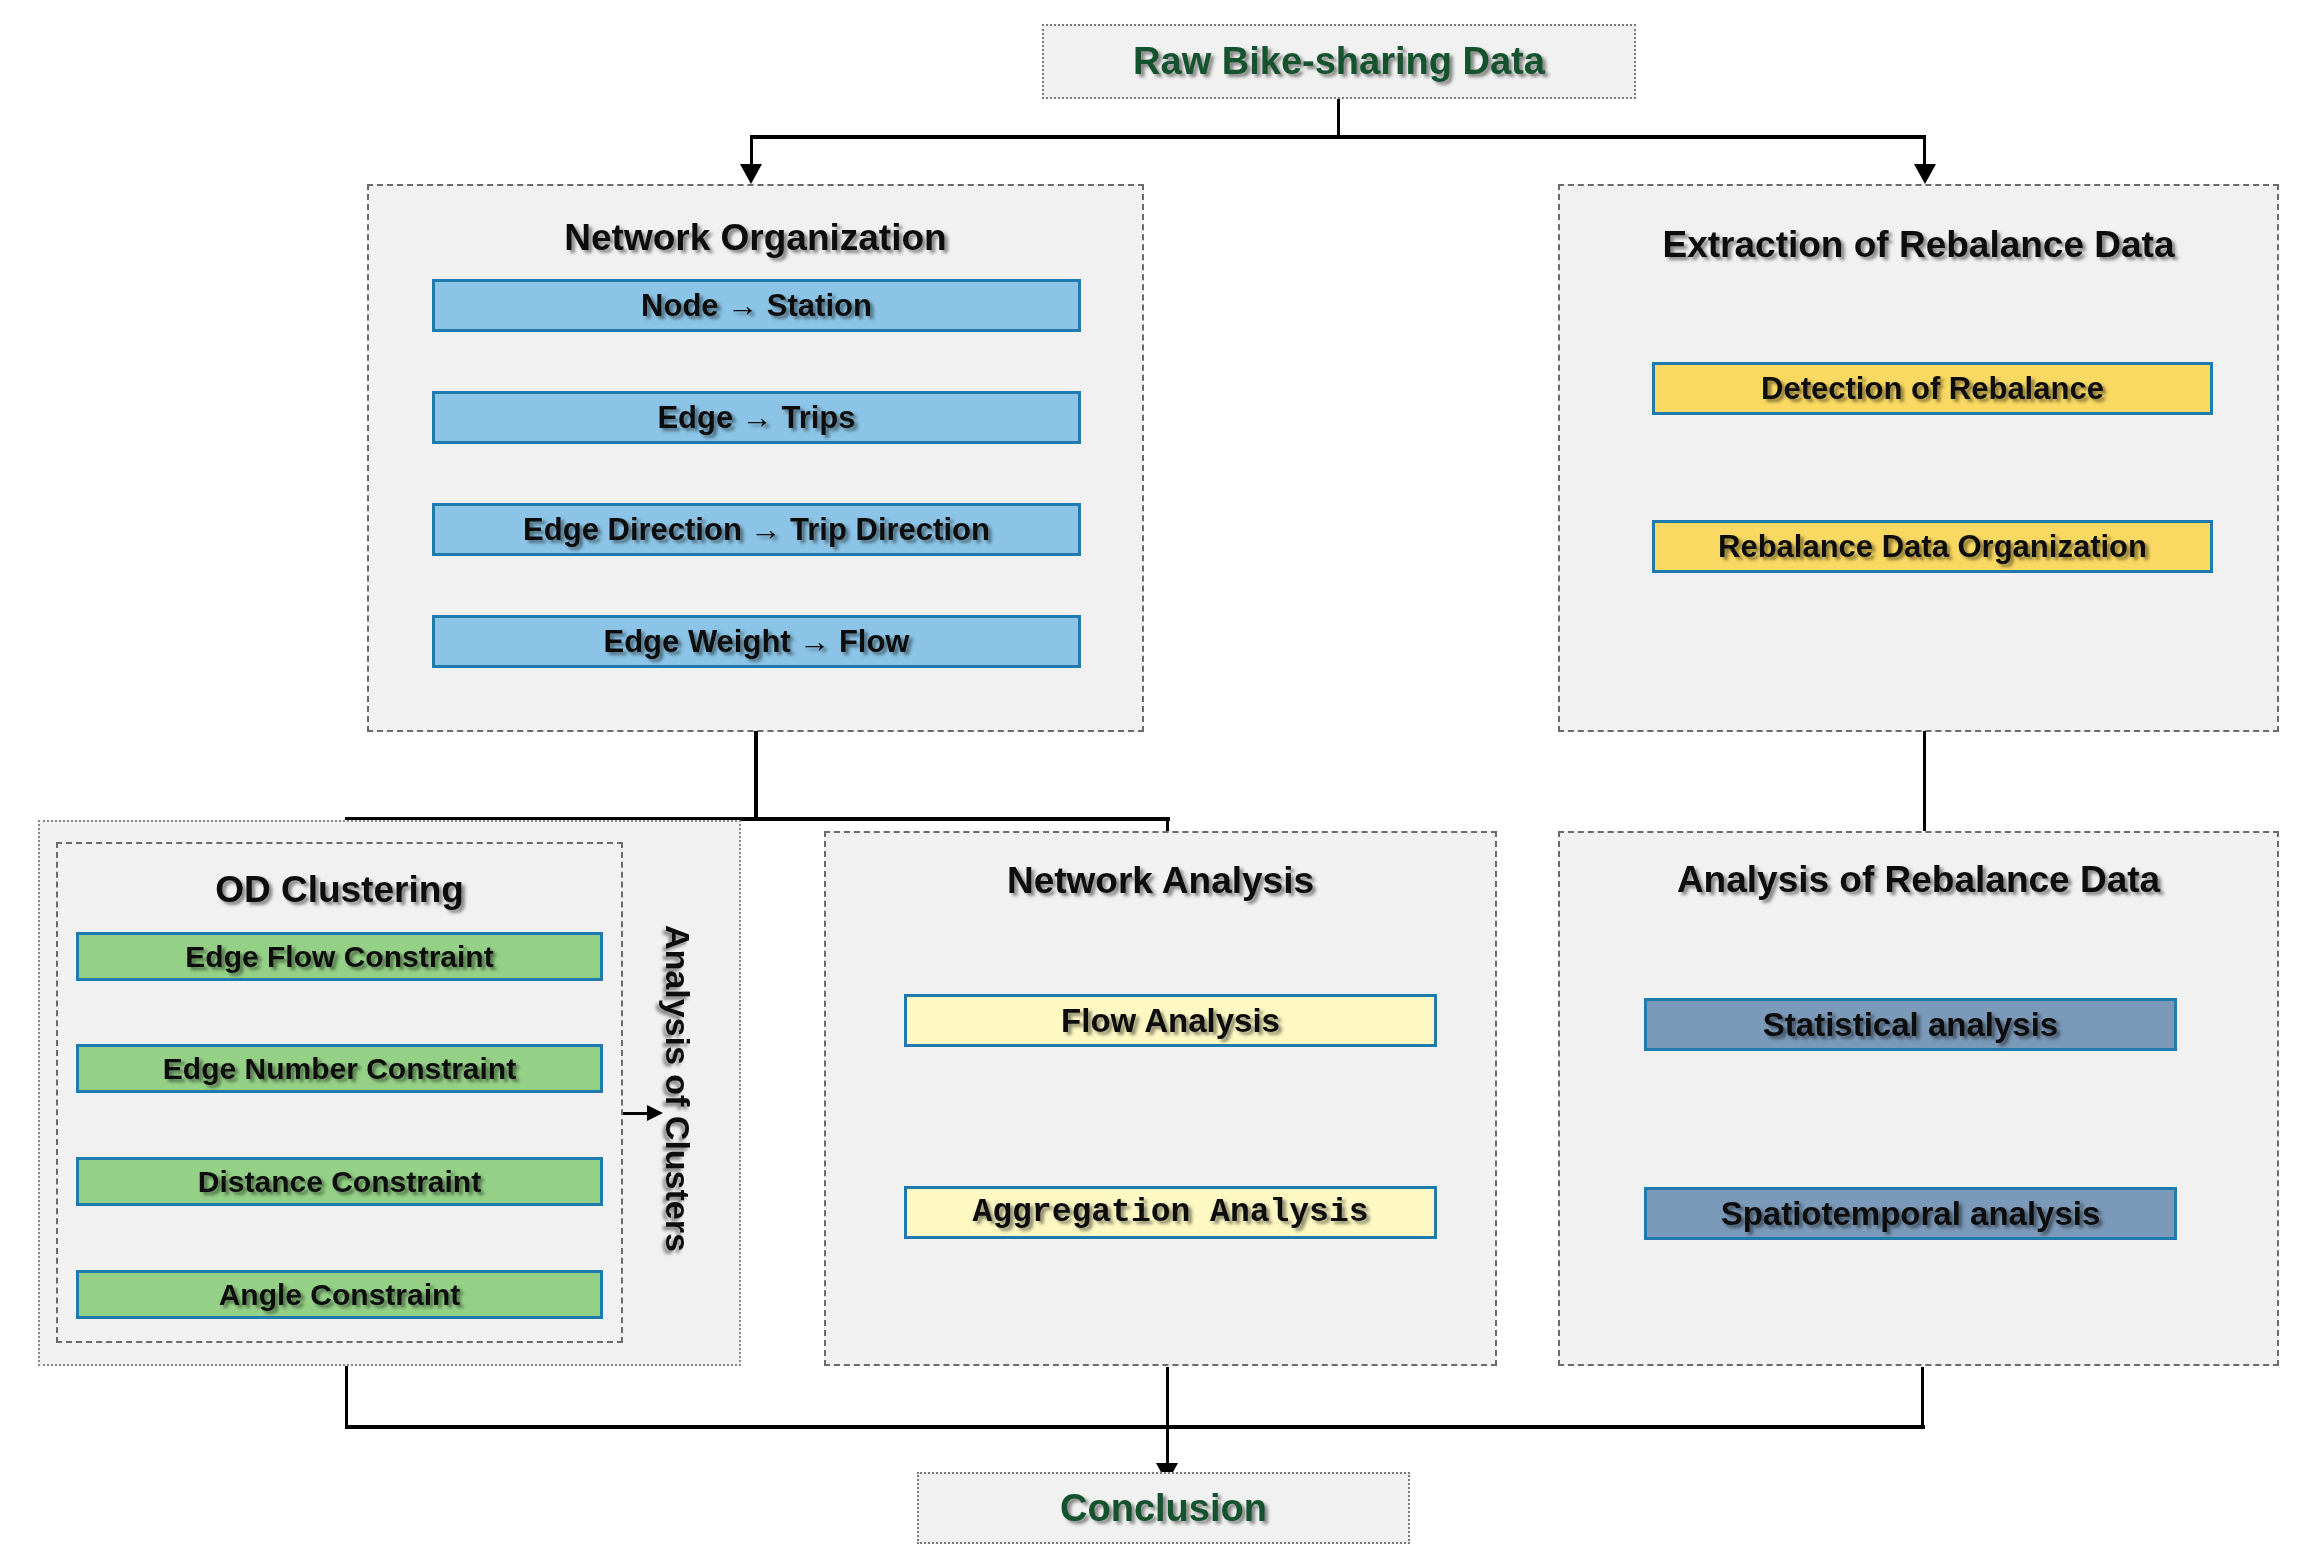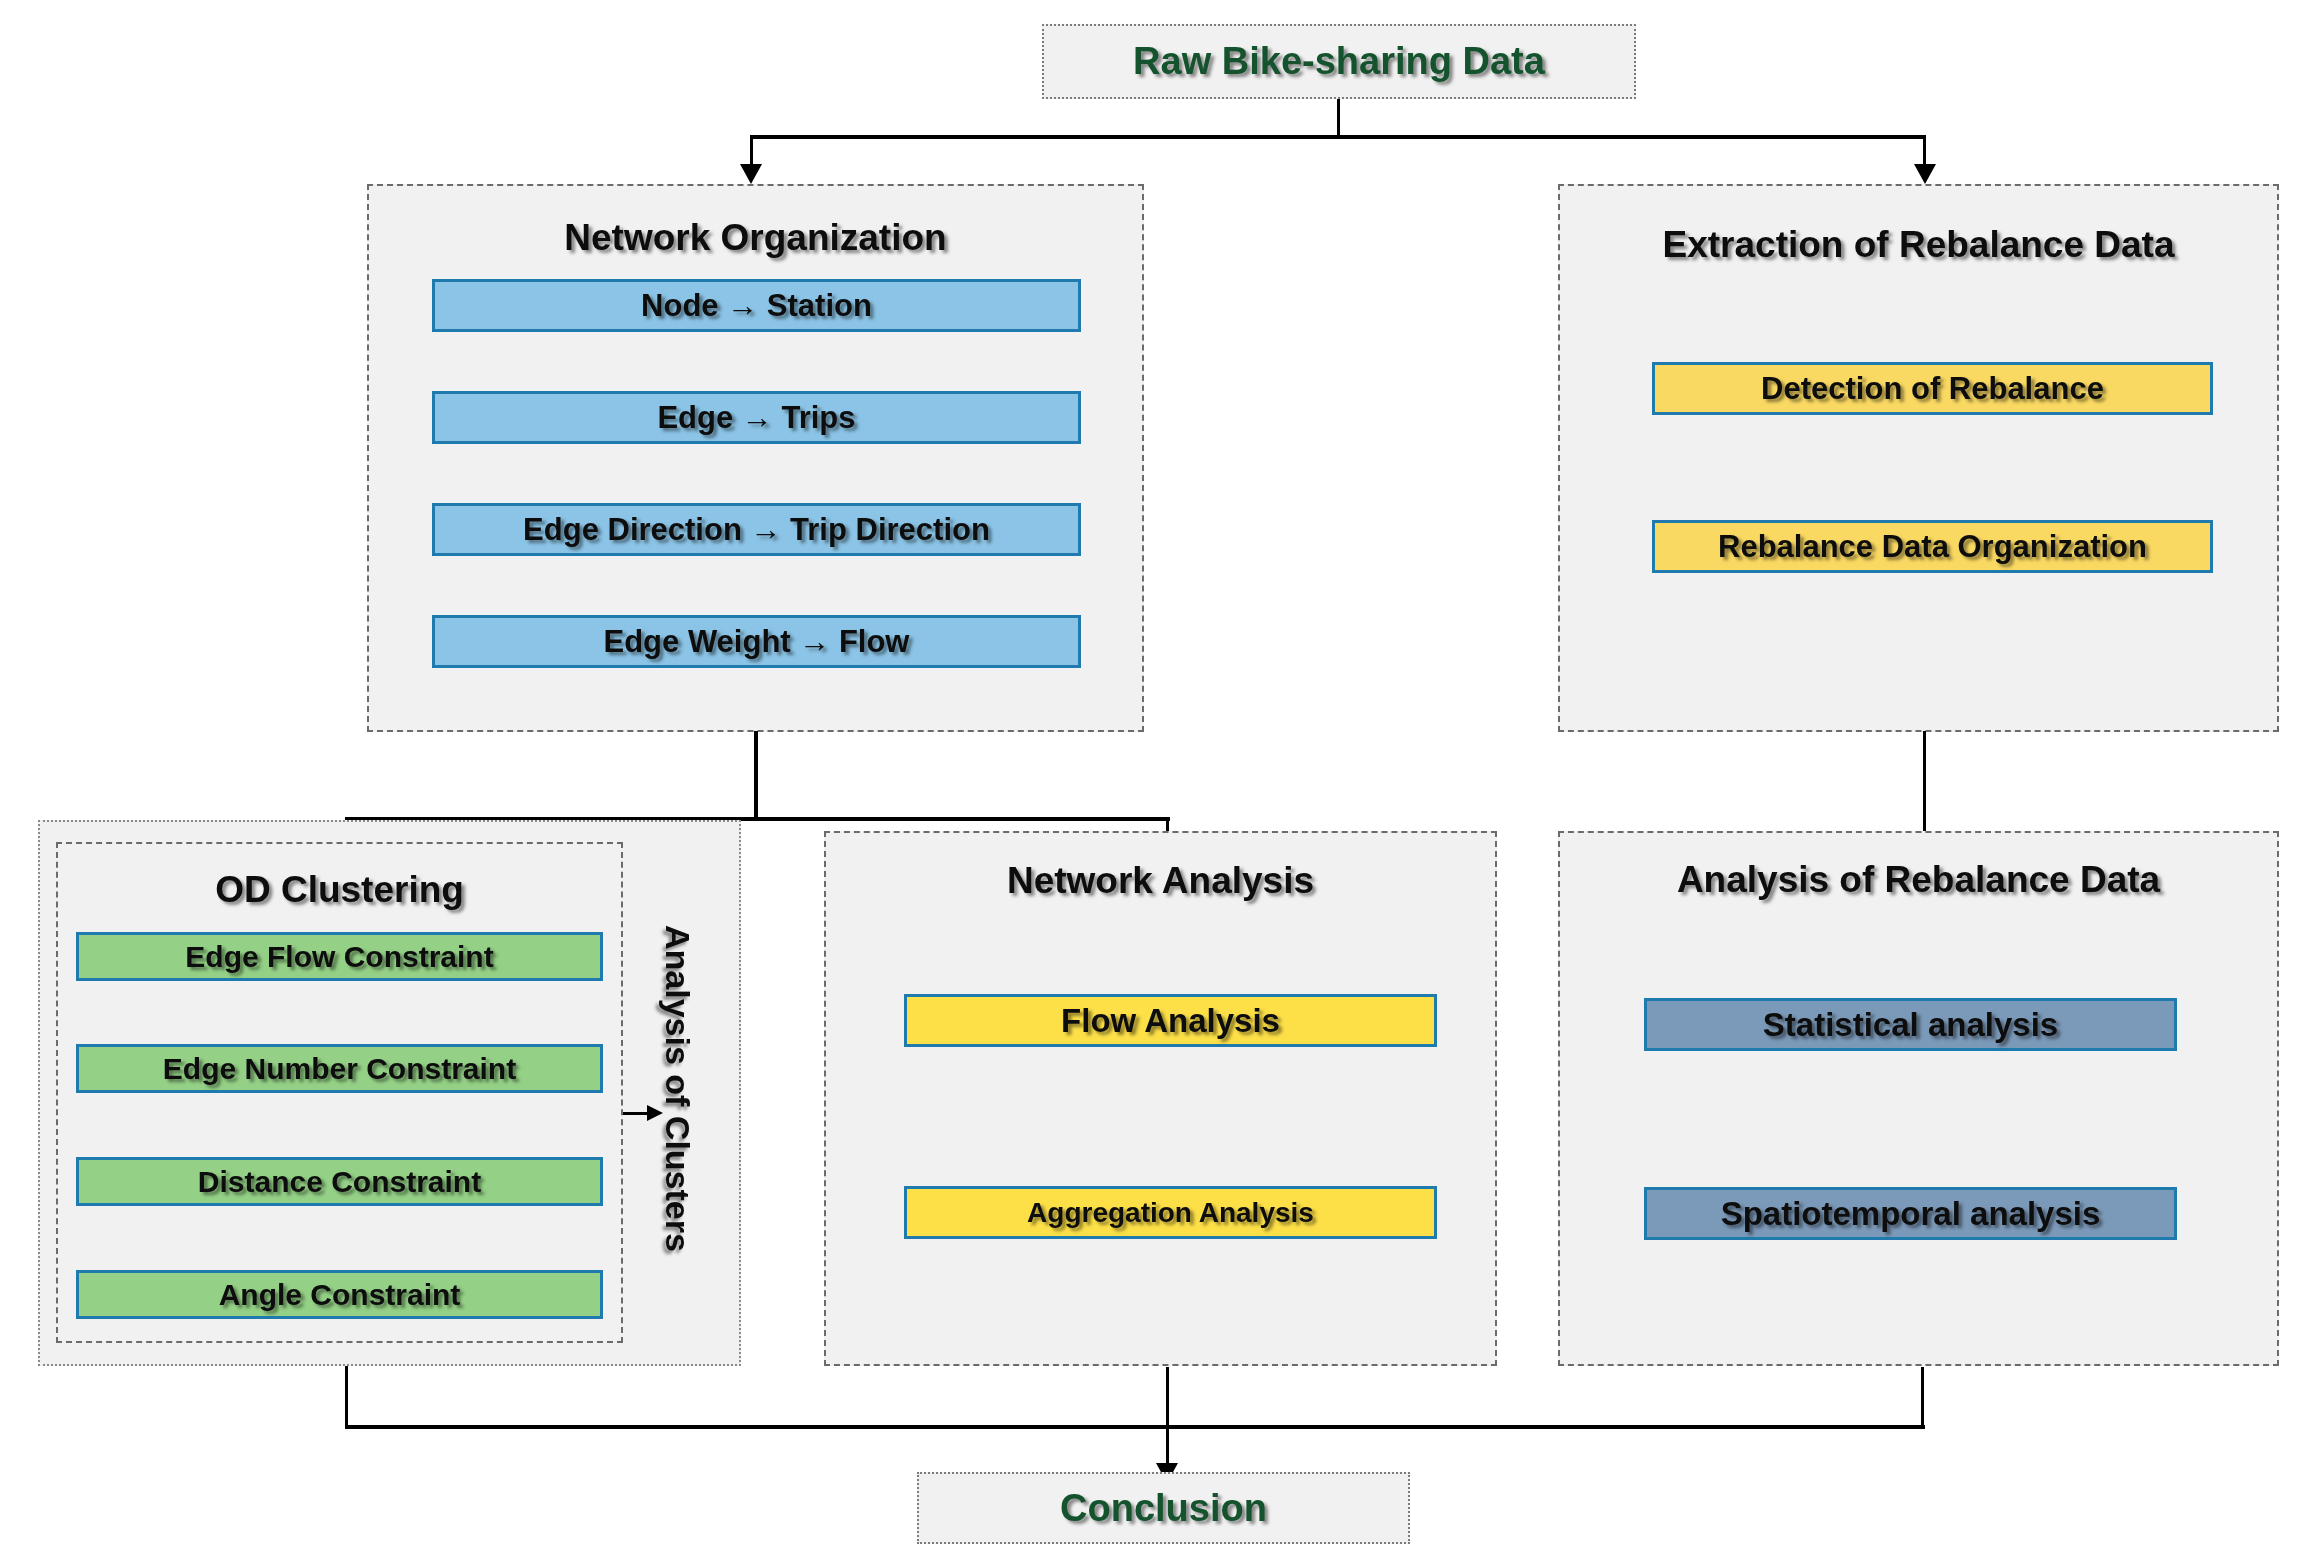--- a/index.html
+++ b/index.html
@@ -70,21 +70,21 @@
   .item .label {
     font-weight: bold;
     color: #0d0d0d;
     text-shadow: 3.4px 3.4px 3.4px rgba(0,0,0,0.45);
     white-space: nowrap;
     line-height: 1;
   }
   .item.blue   { background: #8BC4E6; }
   .item.green  { background: #94D186; }
   .item.yellow { background: #FAD962; justify-content: center; }
-  .item.orange { background: #fde047; }
+  .item.orange { background: #fef9c3; }
   .item.steel  { background: #7B99B8; text-align: center; }
 
   
   .vline {
     position: absolute;
     background: #000000;
     width: 3.4px;
   }
   .hline {
     position: absolute;
@@ -196,21 +196,21 @@
   <div class="rot-label" style="left:697px; top:925px; font-size:34px;">Analysis of Clusters</div>
 
   <div class="panel" style="left:824px; top:831px; width:673px; height:535px;">
     <div class="panel-title" style="top:27px; font-size:37px;">Network Analysis</div>
   </div>
 
   <div class="item orange" style="left:904px; top:994px; width:533px; height:53px;">
     <span class="label" style="font-size:33px;">Flow Analysis</span>
   </div>
   <div class="item orange" style="left:904px; top:1186px; width:533px; height:53px;">
-    <span class="label" style="font-size:28px;">Aggregation Analysis</span>
+    <span class="label" style="font-size:33px;font-family:Liberation Mono, monospace;">Aggregation Analysis</span>
   </div>
 
   <div class="panel" style="left:1558px; top:831px; width:721px; height:535px;">
     <div class="panel-title" style="top:26px; font-size:37px;">Analysis of Rebalance Data</div>
   </div>
 
   <div class="item steel" style="left:1644px; top:998px; width:533px; height:53px;">
     <span class="label" style="font-size:33px;">Statistical analysis</span>
   </div>
   <div class="item steel" style="left:1644px; top:1187px; width:533px; height:53px;">

